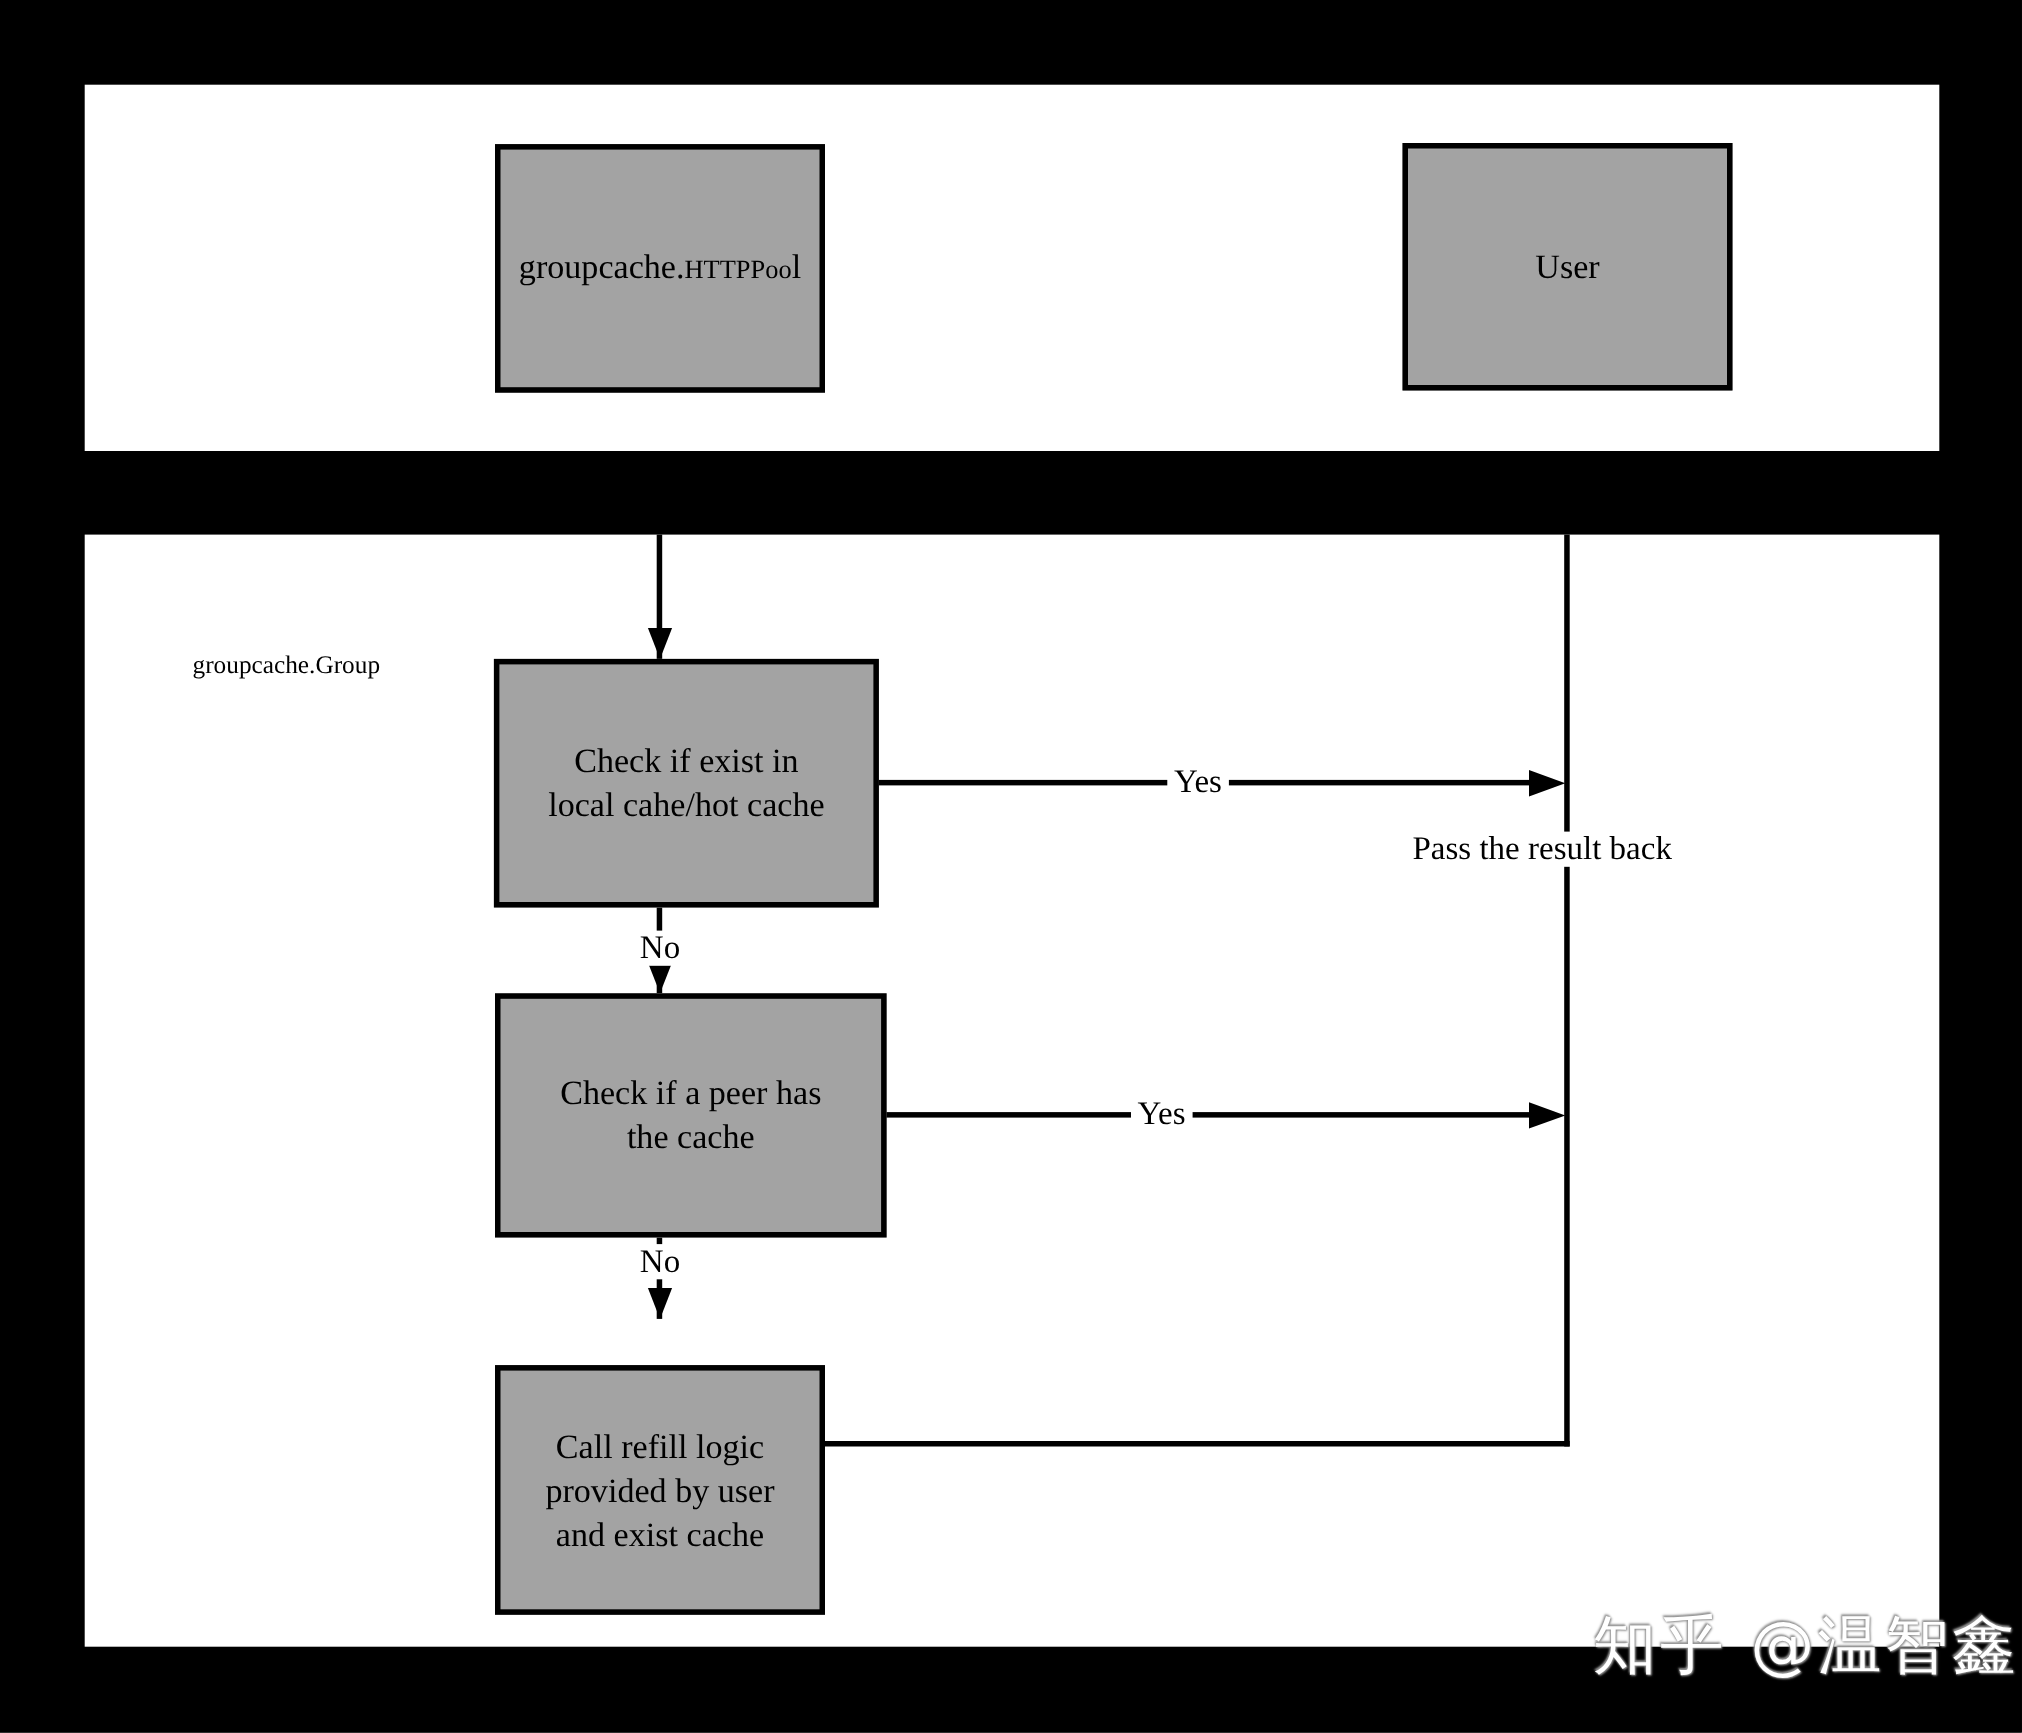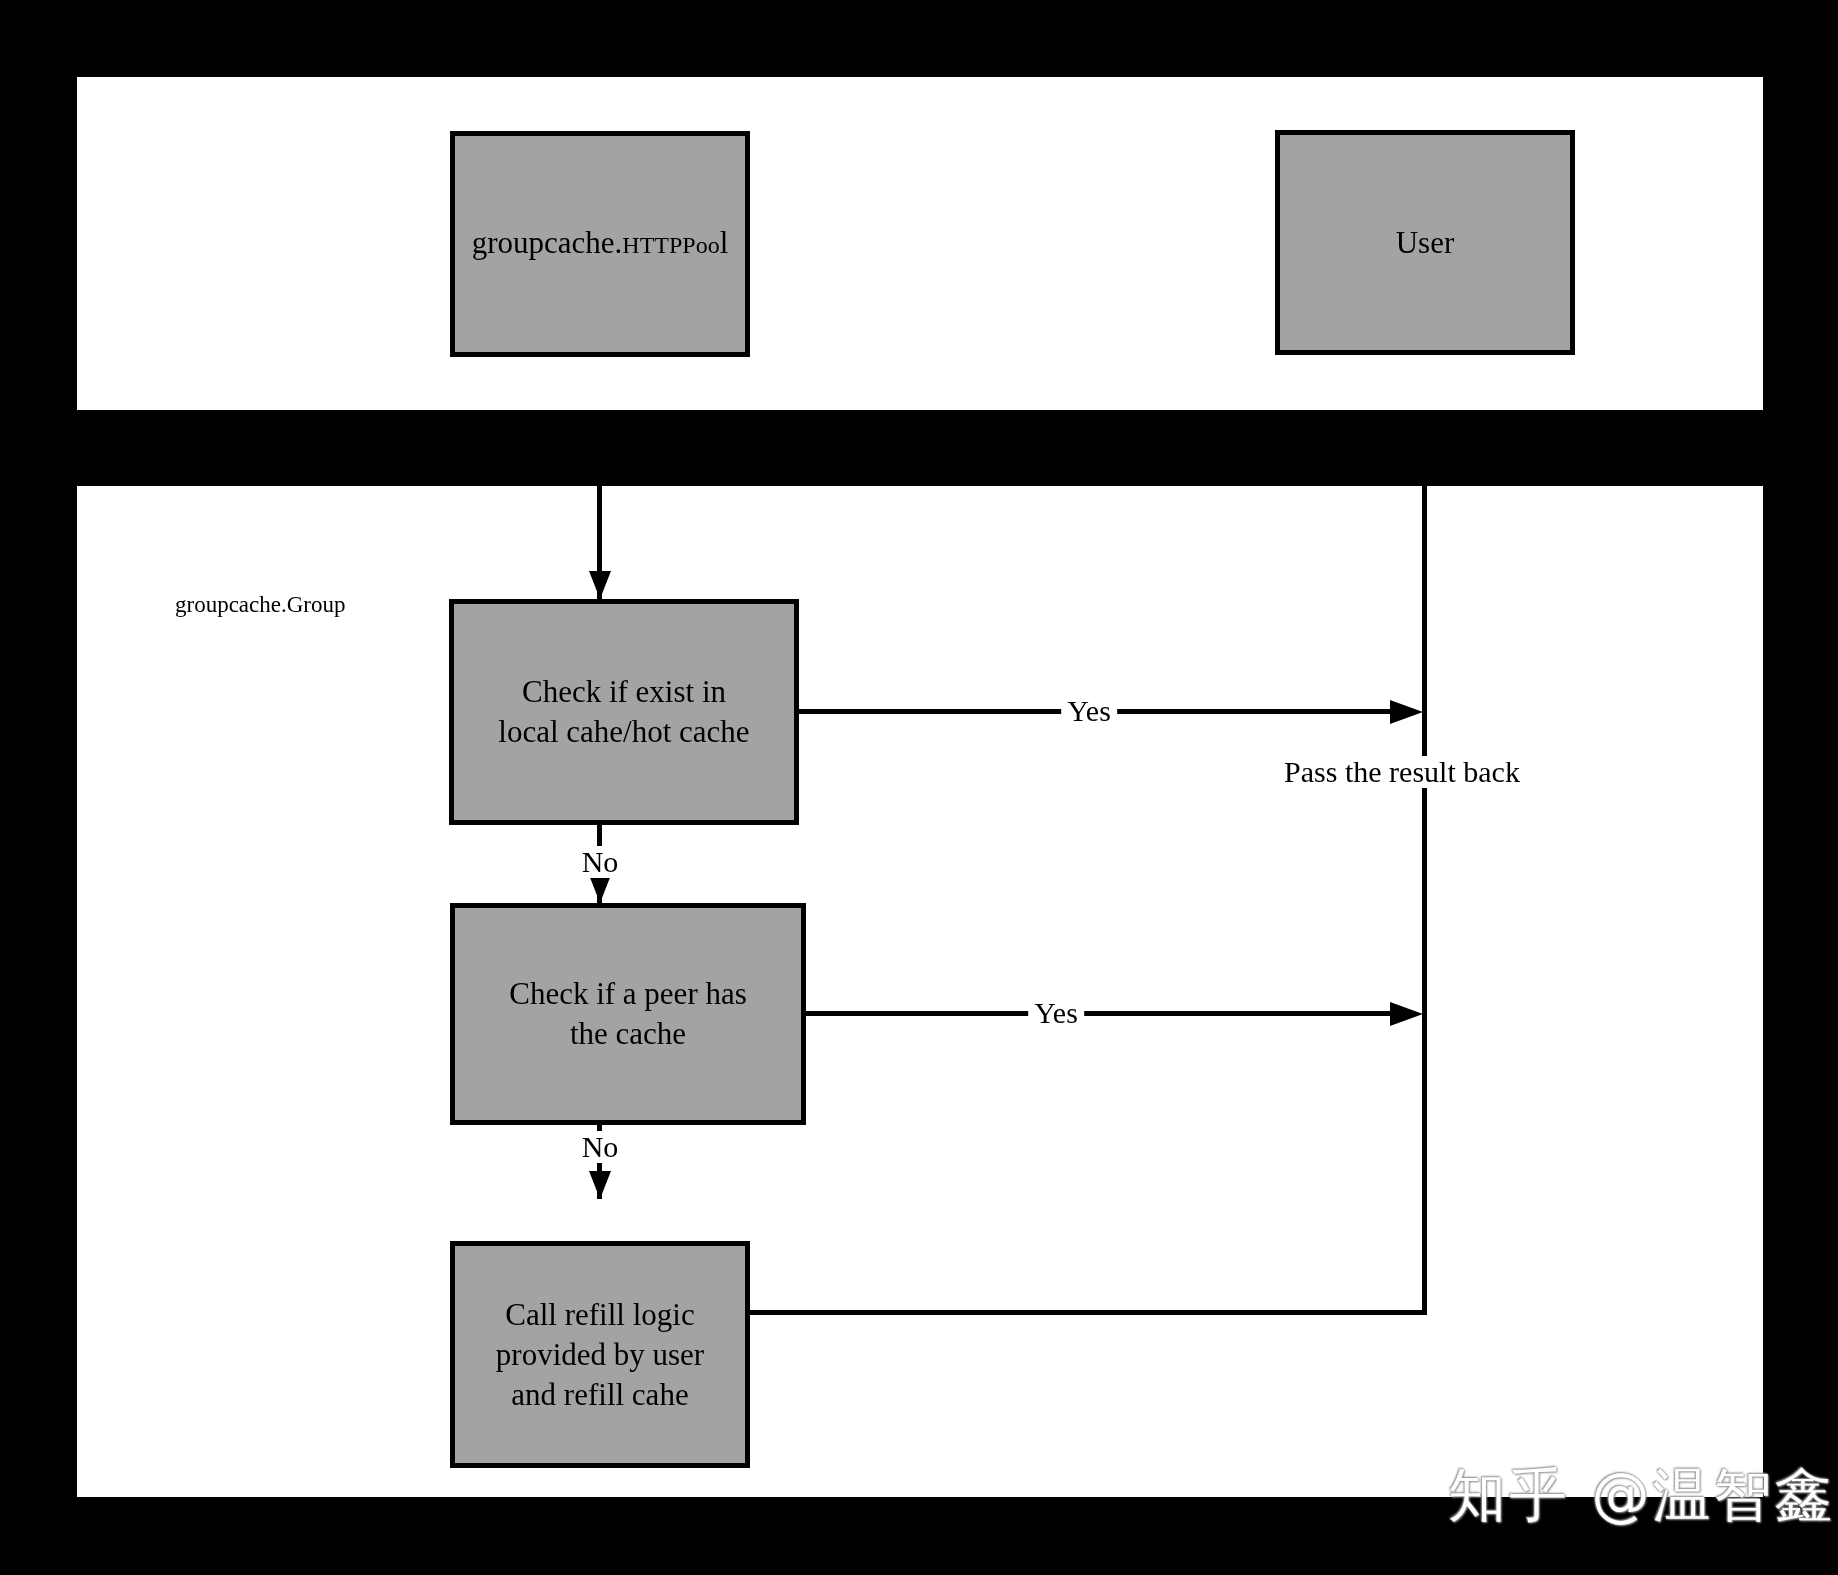--- a/index.html
+++ b/index.html
@@ -133,21 +133,21 @@
   </div>
 
   <div id="box-check-peer" class="node">
     <span>Check if a peer has</span>
     <span>the cache</span>
   </div>
 
   <div id="box-refill" class="node">
     <span>Call refill logic</span>
     <span>provided by user</span>
-    <span>and refill cahe</span>
+    <span>and exist cache</span>
   </div>
 
   <div id="label-yes-local" class="edge-label">Yes</div>
   <div id="label-yes-peer" class="edge-label">Yes</div>
   <div id="label-no-local" class="edge-label">No</div>
   <div id="label-no-peer" class="edge-label">No</div>
   <div id="label-pass-back" class="edge-label">Pass the result back</div>
 
   <div id="watermark">知乎 @温智鑫</div>
 

